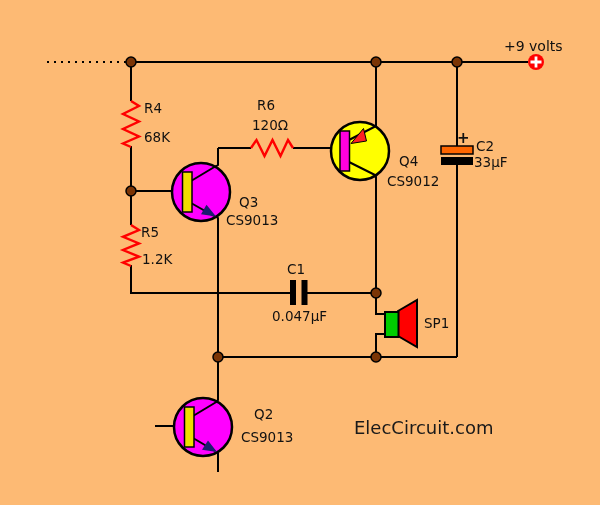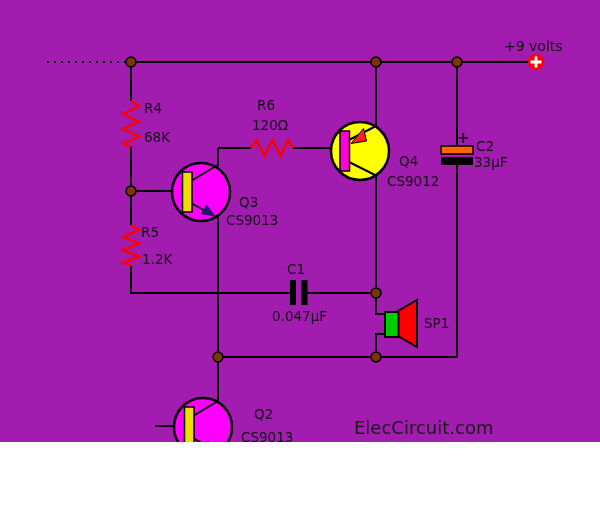--- a/index.html
+++ b/index.html
@@ -4,22 +4,22 @@
 <style>
   html, body {
     margin: 0;
     padding: 0;
     background: #ffffff;
     font-family: "DejaVu Sans", sans-serif;
   }
   .canvas {
     position: relative;
     width: 600px;
-    height: 442px;
-    background: #a21caf;
+    height: 505px;
+    background: #fdba74;
     overflow: hidden;
   }
   svg { display: block; }
   svg text {
     font-family: "DejaVu Sans", sans-serif;
     font-size: 13.5px;
     fill: #111111;
   }
   svg text.watermark {
     font-size: 18px;

